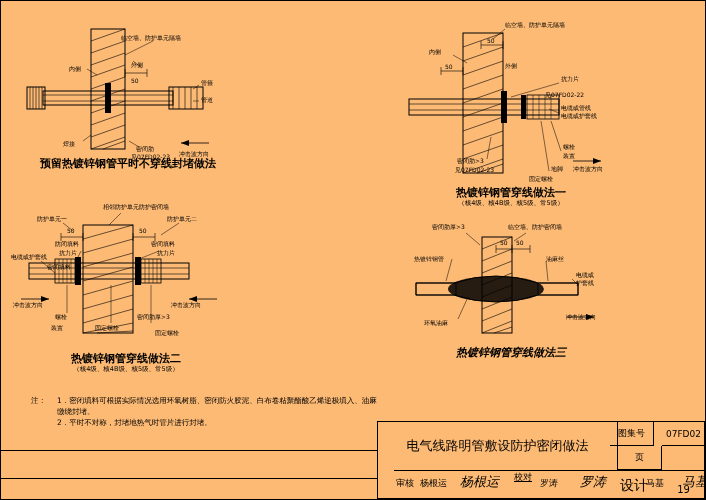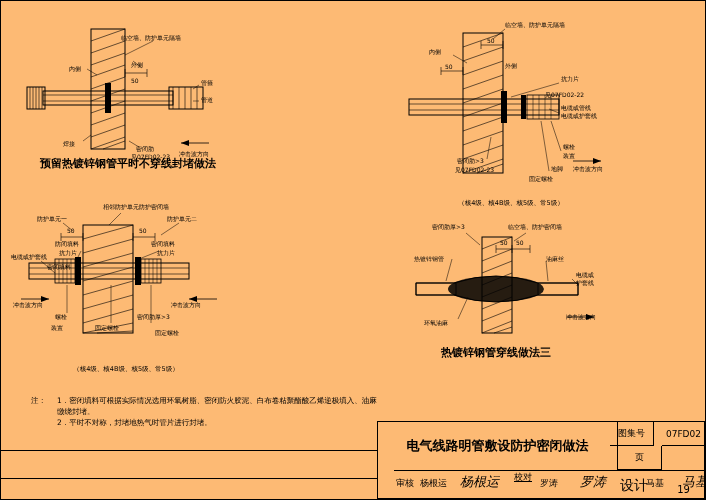--- a/index.html
+++ b/index.html
@@ -152,20 +152,21 @@
     <div class="lbl abs" style="left:160px;top:95px;">电缆或管线</div>
     <div class="lbl abs" style="left:160px;top:103px;">电缆或护套线</div>
     <div class="lbl abs" style="left:162px;top:134px;">螺栓</div>
     <div class="lbl abs" style="left:162px;top:143px;">装置</div>
     <div class="lbl abs" style="left:150px;top:156px;">地脚</div>
     <div class="lbl abs" style="left:56px;top:148px;">密闭肋&gt;3</div>
     <div class="lbl abs" style="left:54px;top:157px;">见07FD02-23</div>
     <div class="lbl abs" style="left:128px;top:166px;">固定螺栓</div>
     <div class="lbl abs" style="left:172px;top:156px;">冲击波方向</div>
   </div>
+  <div class="cap abs" style="left:395px;top:184px;width:230px;">热镀锌钢管穿线做法一</div>
   <div class="subcap abs" style="left:395px;top:198px;width:230px;">（核4级、核4B级、核5级、常5级）</div>
 
   <div class="abs" id="fig3-wrap" style="left:10px;top:200px;width:215px;height:145px;">
     <svg width="215" height="145" viewBox="0 0 215 145">
 
       <rect x="72" y="24" width="50" height="108" fill="none" stroke="#000" stroke-width="1"></rect>
       <g stroke="#000" stroke-width="0.6">
         <line x1="72" y1="38" x2="122" y2="24"></line>
           <line x1="72" y1="52" x2="122" y2="38"></line>
         <line x1="72" y1="66" x2="122" y2="52"></line>
@@ -233,20 +234,21 @@
     <div class="lbl abs" style="left:146px;top:48px;">抗力片</div>
     <div class="lbl abs" style="left:36px;top:62px;">密闭填料</div>
     <div class="lbl abs" style="left:2px;top:100px;">冲击波方向</div>
     <div class="lbl abs" style="left:160px;top:100px;">冲击波方向</div>
     <div class="lbl abs" style="left:44px;top:112px;">螺栓</div>
     <div class="lbl abs" style="left:40px;top:123px;">装置</div>
     <div class="lbl abs" style="left:84px;top:123px;">固定螺栓</div>
     <div class="lbl abs" style="left:126px;top:112px;">密闭肋厚&gt;3</div>
     <div class="lbl abs" style="left:144px;top:128px;">固定螺栓</div>
   </div>
+  <div class="cap abs" style="left:10px;top:350px;width:230px;">热镀锌钢管穿线做法二</div>
   <div class="subcap abs" style="left:10px;top:364px;width:230px;">（核4级、核4B级、核5级、常5级）</div>
 
   <div class="abs" id="fig4-wrap" style="left:395px;top:218px;width:215px;height:125px;">
     <svg width="215" height="125" viewBox="0 0 215 125">
 
       <rect x="86" y="18" width="30" height="96" fill="none" stroke="#000" stroke-width="1"></rect>
       <g stroke="#000" stroke-width="0.6">
         <line x1="86" y1="30" x2="116" y2="18"></line>
           <line x1="86" y1="42" x2="116" y2="30"></line>
         <line x1="86" y1="54" x2="116" y2="42"></line>
@@ -283,40 +285,40 @@
     <div class="lbl abs" style="left:112px;top:4px;">临空墙、防护密闭墙</div>
     <div class="lbl abs" style="left:104px;top:20px;">50</div>
     <div class="lbl abs" style="left:120px;top:20px;">50</div>
     <div class="lbl abs" style="left:18px;top:36px;">热镀锌钢管</div>
     <div class="lbl abs" style="left:150px;top:36px;">油麻丝</div>
     <div class="lbl abs" style="left:180px;top:52px;">电缆或</div>
     <div class="lbl abs" style="left:180px;top:60px;">护套线</div>
     <div class="lbl abs" style="left:170px;top:94px;">冲击波方向</div>
     <div class="lbl abs" style="left:28px;top:100px;">环氧油麻</div>
   </div>
-  <div class="cap abs" style="left:380px;top:344px;width:230px;">热镀锌钢管穿线做法三</div>
+  <div class="cap abs" style="left:395px;top:344px;width:230px;font-style:italic;">热镀锌钢管穿线做法三</div>
 
   <div class="abs" style="left:30px;top:394px;width:350px;">
     <table class="notes" cellspacing="0" cellpadding="0">
       <tbody>
           <tr>
         <td style="width:26px;">注：</td>
         <td>1．密闭填料可根据实际情况选用环氧树脂、密闭防火胶泥、白布卷粘聚酯酸乙烯逆极填入、油麻缴绕封堵。</td>
       </tr>
       <tr>
             <td></td>
             <td>2．平时不对称，封堵地热气时管片进行封堵。</td>
           </tr>
     </tbody>
       </table>
   </div>
 
   <div class="abs" style="left:376px;top:420px;width:328px;height:78px;border:1px solid #000;box-sizing:border-box;">
 
-    <div class="abs" style="left:0;top:0;width:240px;height:48px;border-right:1px solid #000;box-sizing:border-box;display:flex;align-items:center;justify-content:center;font-size:13px;font-weight:bold;">电气线路明管敷设防护密闭做法</div>
+    <div class="abs" style="left:0;top:0;width:240px;height:48px;border-right:1px solid #000;box-sizing:border-box;display:flex;align-items:center;justify-content:center;font-size:13px;font-weight:normal;">电气线路明管敷设防护密闭做法</div>
 
     <div class="abs" style="left:232px;top:0;width:44px;height:24px;border-right:1px solid #000;border-bottom:1px solid #000;box-sizing:border-box;display:flex;align-items:center;justify-content:center;font-size:9px;">图集号</div>
     <div class="abs" style="left:284px;top:0;width:43px;height:24px;border-bottom:1px solid #000;box-sizing:border-box;display:flex;align-items:center;justify-content:center;font-size:9px;">07FD02</div>
 
     <div class="abs" style="left:240px;top:24px;width:44px;height:24px;border-right:1px solid #000;border-bottom:1px solid #000;box-sizing:border-box;display:flex;align-items:center;justify-content:center;font-size:9px;">页</div>
     <div class="abs" style="left:284px;top:24px;width:43px;height:24px;border-bottom:1px solid #000;box-sizing:border-box;display:flex;align-items:center;justify-content:center;font-size:10px;margin-top:32px;">19</div>
 
     <div class="abs" style="left:0;top:48px;width:327px;height:28px;border-top:1px solid #000;box-sizing:border-box;margin-left:16px;">
       <div class="abs" style="left:2px;top:6px;font-size:9px;">审核</div>
       <div class="abs" style="left:26px;top:6px;font-size:9px;">杨根运</div>

